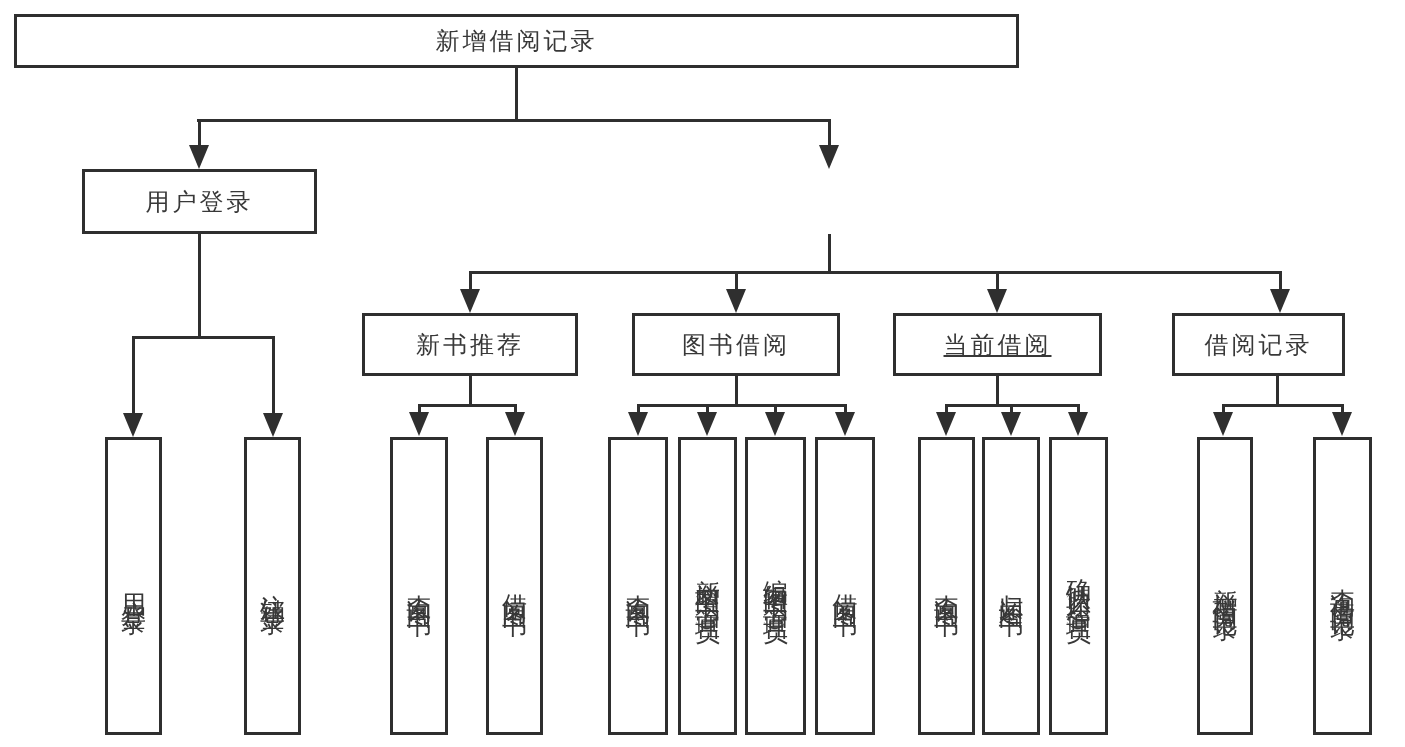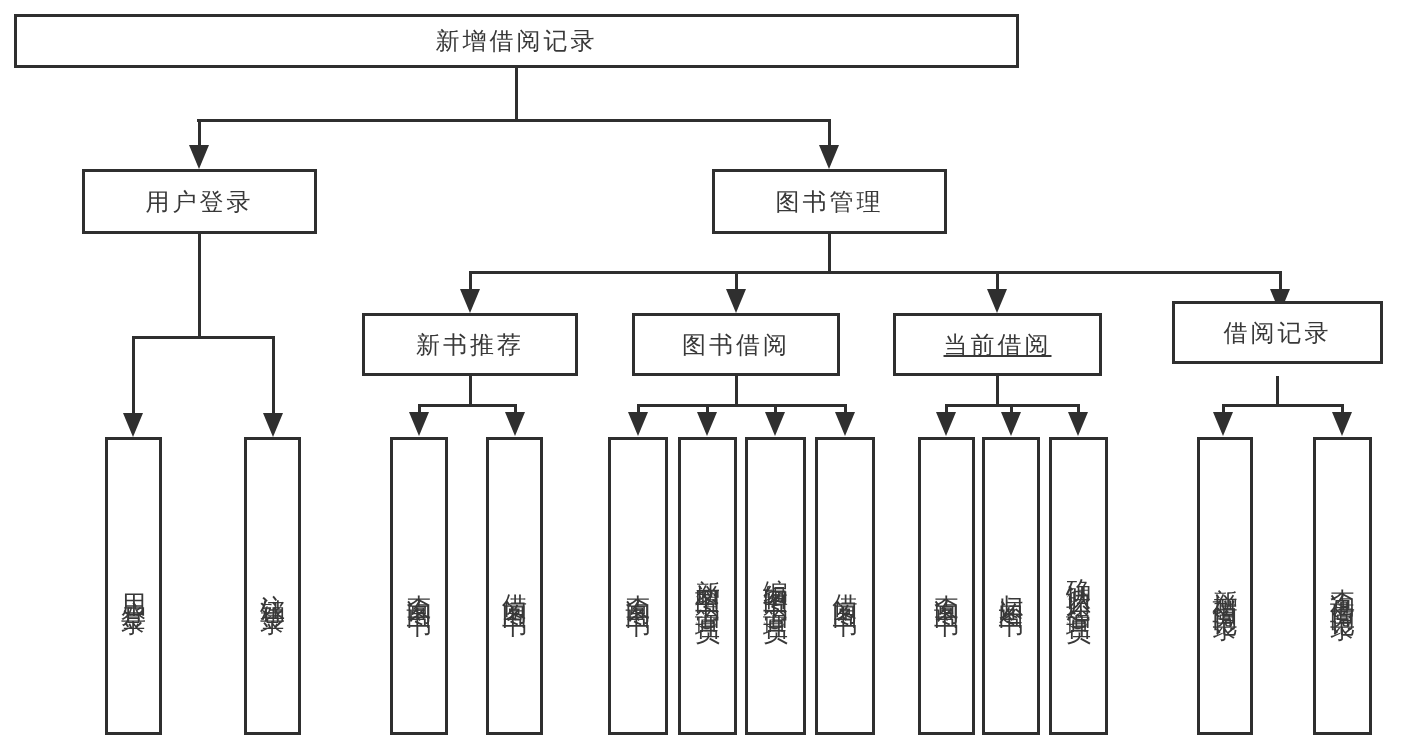--- a/index.html
+++ b/index.html
@@ -60,23 +60,20 @@
   <div class="v" style="left:515px; top:67px; height:54px;"></div>
   <div class="h" style="left:197px; top:119px; width:634px;"></div>
   <div class="v" style="left:198px; top:119px; height:28px;"></div>
   <div class="a" style="left:189px; top:145px;"></div>
   <div class="v" style="left:828px; top:119px; height:28px;"></div>
   <div class="a" style="left:819px; top:145px;"></div>
 
   <div class="box hbox" style="left:82px; top:169px; width:235px; height:65px;">
     <span>用户登录</span>
   </div>
-  <div class="box hbox" style="left:712px; top:169px; width:235px; height:65px;">
-    <span>图书管理</span>
-  </div>
 
   <div class="v" style="left:198px; top:234px; height:105px;"></div>
   <div class="h" style="left:132px; top:336px; width:143px;"></div>
   <div class="v" style="left:132px; top:336px; height:79px;"></div>
   <div class="a" style="left:123px; top:413px;"></div>
   <div class="v" style="left:272px; top:336px; height:79px;"></div>
   <div class="a" style="left:263px; top:413px;"></div>
 
   <div class="v" style="left:828px; top:234px; height:40px;"></div>
   <div class="h" style="left:469px; top:271px; width:813px;"></div>
@@ -91,21 +88,21 @@
 
   <div class="box hbox" style="left:632px; top:313px; width:208px; height:63px;">
     <span>图书借阅</span>
   </div>
   <div class="box hbox" style="left:362px; top:313px; width:216px; height:63px;">
     <span>新书推荐</span>
   </div>
   <div class="box hbox" style="left:893px; top:313px; width:209px; height:63px;text-decoration:underline;">
     <span>当前借阅</span>
   </div>
-  <div class="box hbox" style="left:1172px; top:301px; width:211px; height:63px;justify-content:center;">
+  <div class="box hbox" style="left:1172px; top:313px; width:173px; height:63px;justify-content:center;">
     <span>借阅记录</span>
   </div>
 
   <div class="v" style="left:469px; top:376px; height:31px;"></div>
   <div class="h" style="left:418px; top:404px; width:99px;"></div>
   <div class="v" style="left:418px; top:404px; height:10px;"></div>
   <div class="a" style="left:409px; top:412px;"></div>
   <div class="v" style="left:514px; top:404px; height:10px;"></div>
   <div class="a" style="left:505px; top:412px;"></div>
 

